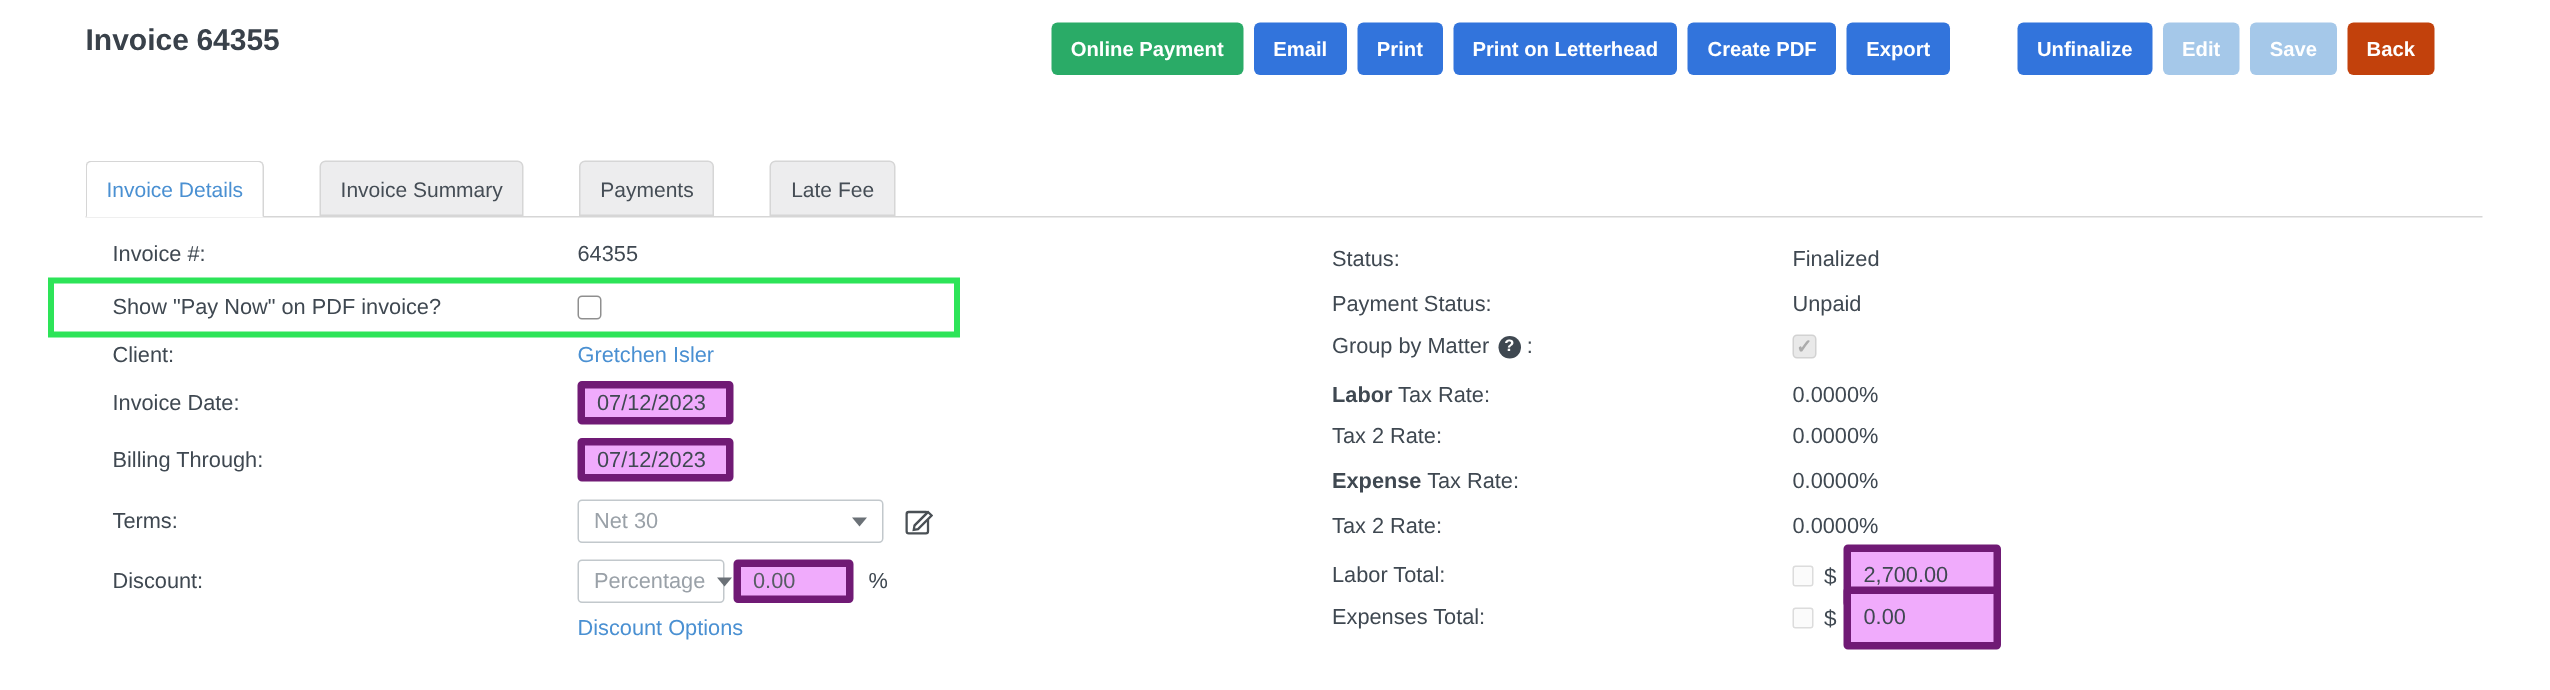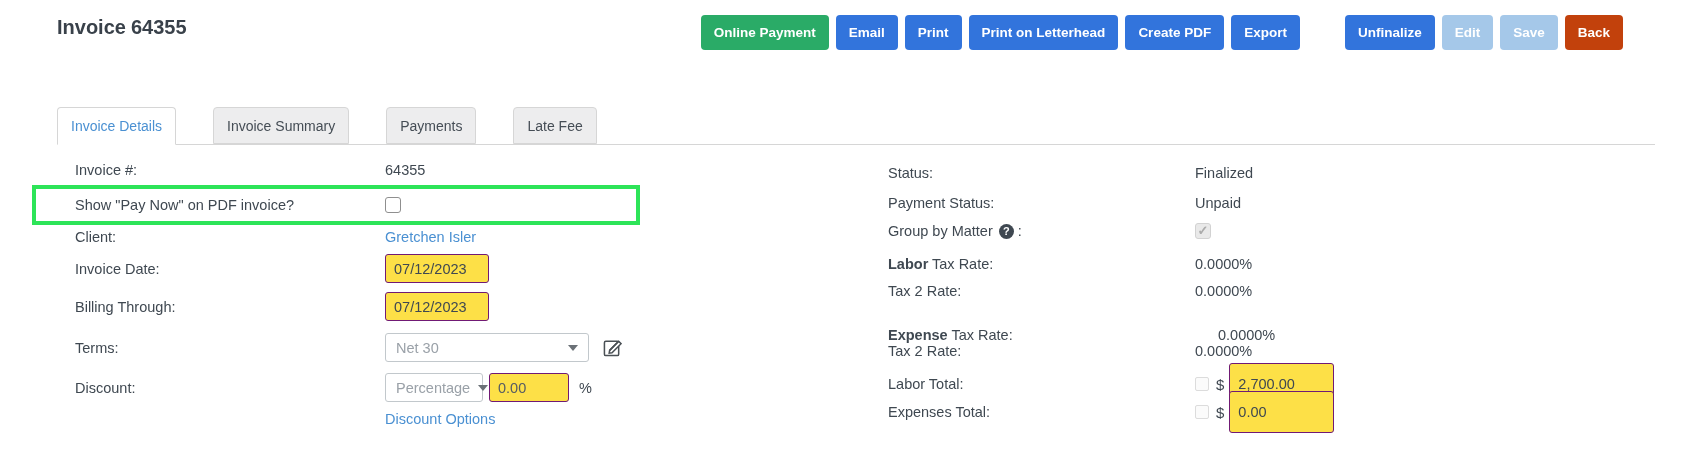--- a/index.html
+++ b/index.html
@@ -31,21 +31,21 @@
 
   
   .row { position:absolute; display:flex; align-items:center; }
   .row.left { left:75px; }
   .row.left .lbl { width:310px; flex:none; }
   .row.right { left:888px; }
   .row.right .lbl { width:307px; flex:none; }
   .val { color:#3f4851; }
 
   
-  .inp { height:29px; background:#fde047; border:1px solid #701a75; border-radius:3px;
+  .inp { height:29px; background:#f0abfc; border:5px solid #701a75; border-radius:3px;
          padding:0 8px; font:inherit; color:#3f4851; }
   .inp.date { width:104px; }
   .inp.amount { width:80px; margin-right:8px; color:#565c63; }
   .inp.total { width:105px; height:42px; }
   .sel { height:29px; background:#fff; border:1px solid #c2c8cc; border-radius:3px;
          display:flex; align-items:center; justify-content:space-between; padding:0 10px;
          color:#9aa1a8; cursor:pointer; }
   .sel.terms { width:204px; }
   .sel.pct { width:98px; margin-right:6px; }
   .arrow { width:0; height:0; border-left:5px solid transparent; border-right:5px solid transparent;
@@ -180,21 +180,21 @@
   <div class="row right" style="top:254px; height:20px;">
     <span class="lbl"><b>Labor</b><span> Tax Rate:</span></span>
     <span class="val">0.0000%</span>
   </div>
 
   <div class="row right" style="top:281px; height:20px;">
     <span class="lbl">Tax 2 Rate:</span>
     <span class="val">0.0000%</span>
   </div>
 
-  <div class="row right" style="top:325px; height:20px;gap:23px;">
+  <div class="row right" style="top:311px; height:20px;">
     <span class="lbl"><b>Expense</b><span> Tax Rate:</span></span>
     <span class="val">0.0000%</span>
   </div>
 
   <div class="row right" style="top:341px; height:20px;">
     <span class="lbl">Tax 2 Rate:</span>
     <span class="val">0.0000%</span>
   </div>
 
   <div class="row right" style="top:370px; height:28px;">

